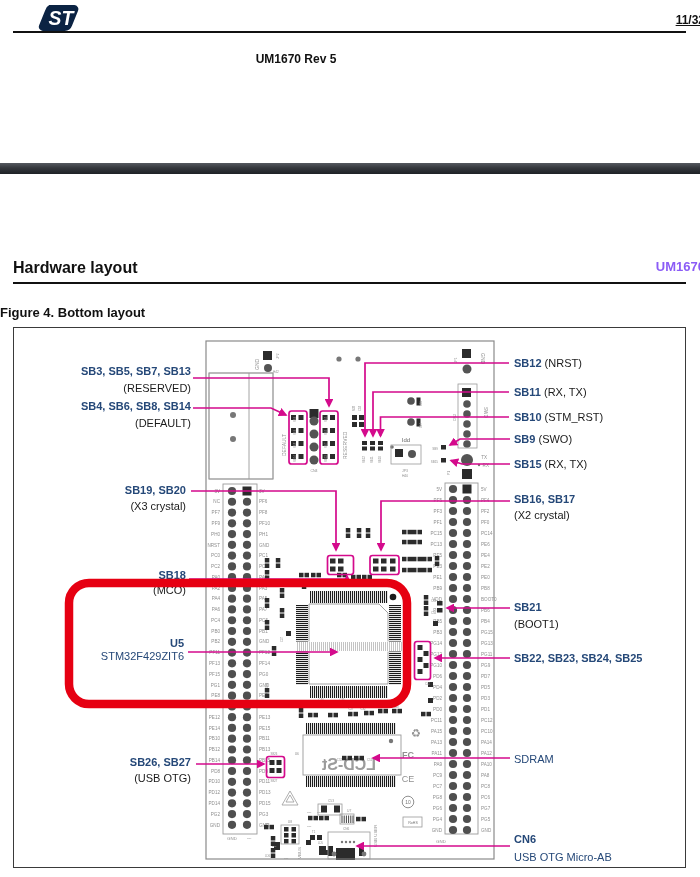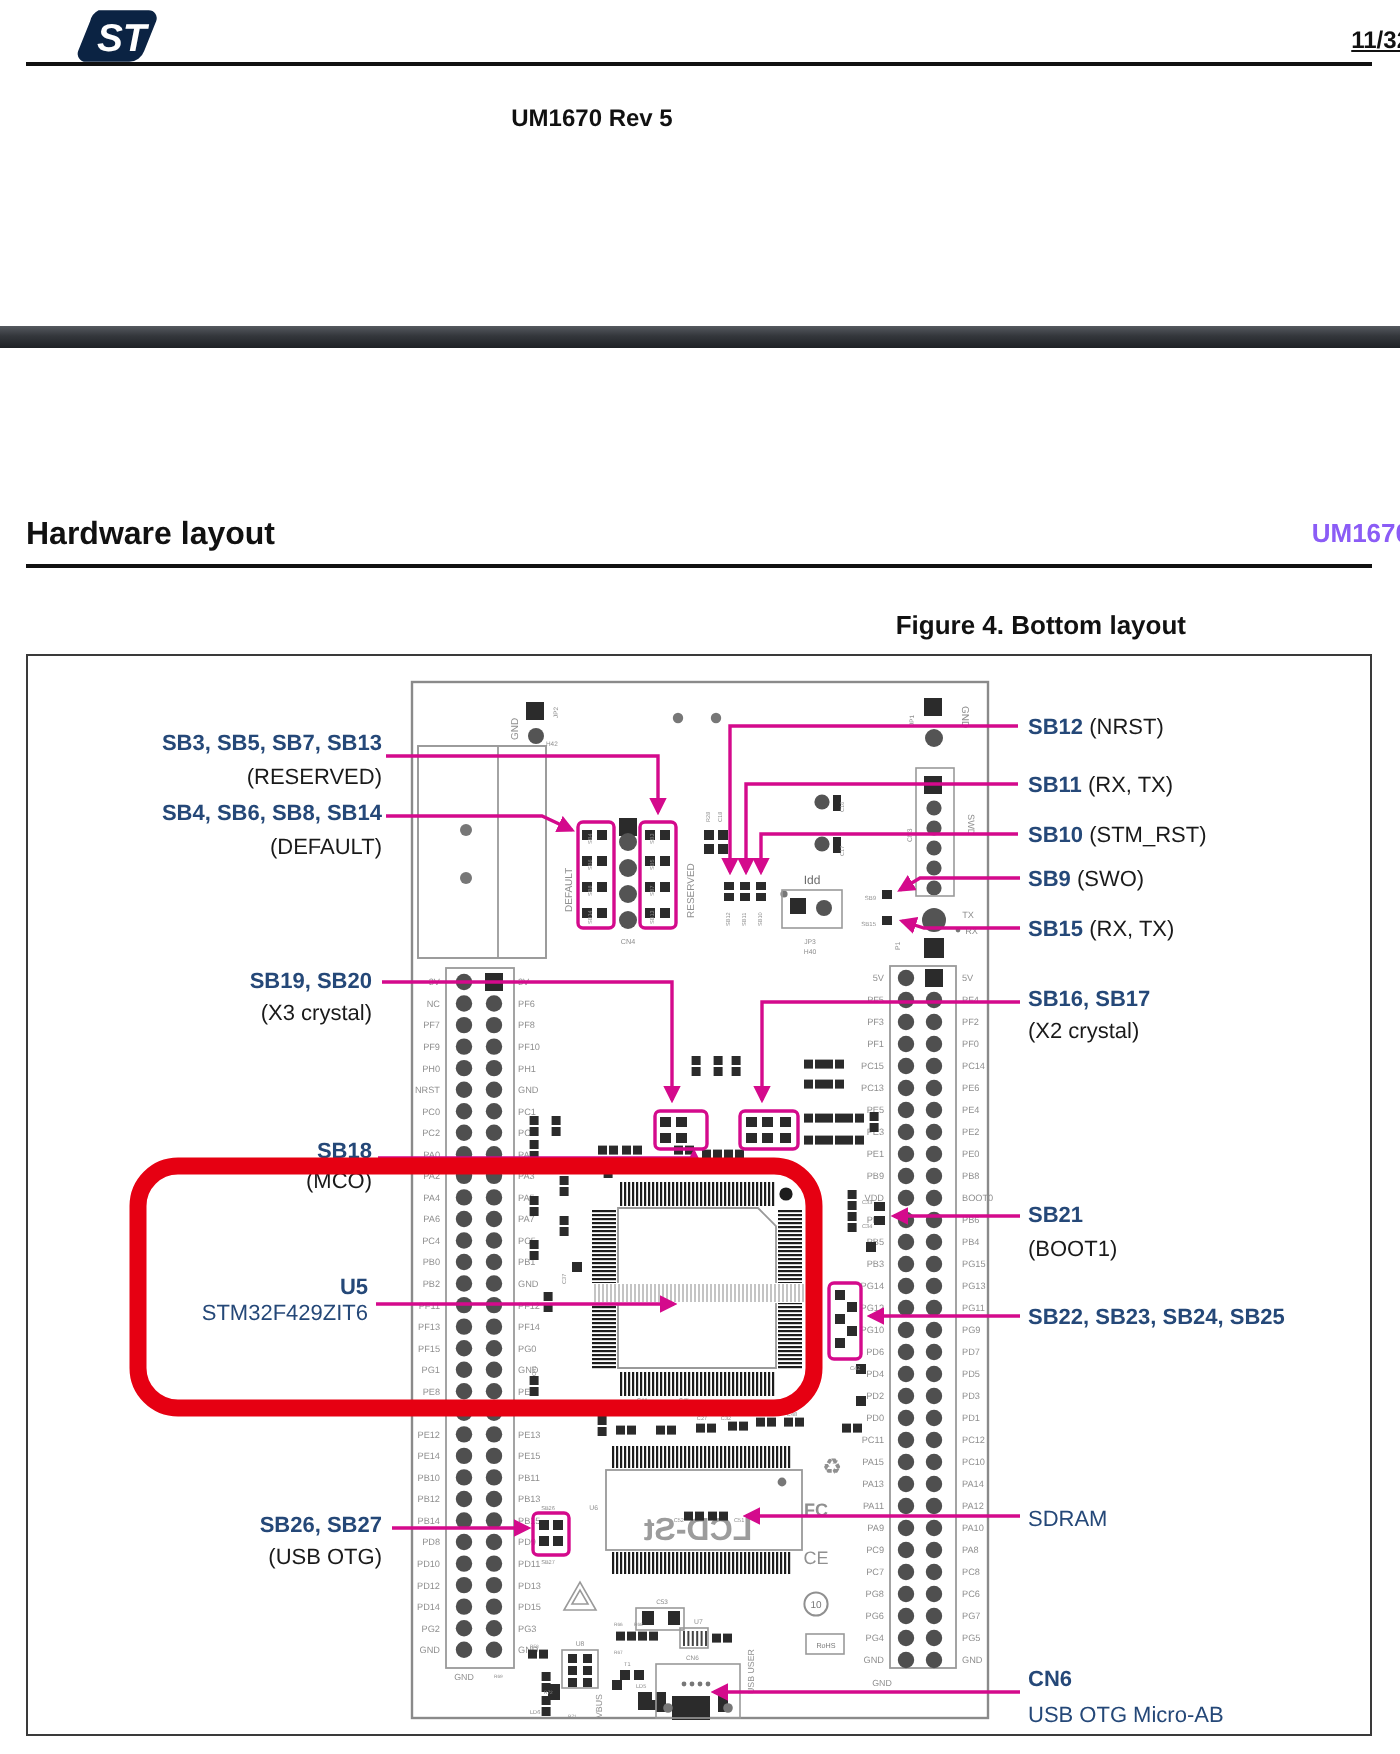--- a/index.html
+++ b/index.html
@@ -8,21 +8,21 @@
   .hdr-center{position:absolute;top:13px;left:0;width:592px;text-align:center;
               font-size:12px;font-weight:bold;color:#111;margin-top:39px;}
   .hdr-right{position:absolute;top:13px;right:14px;font-size:12px;font-weight:bold;color:#111;text-decoration:underline;}
   .hdr-rule{position:absolute;top:31px;left:13px;width:673px;height:2px;background:#111;}
   .logo{position:absolute;left:38px;top:4px;width:42px;height:28px;}
   .darkbar{position:absolute;top:163px;left:0;width:700px;height:11px;
            background:linear-gradient(180deg,#55595f 0%,#34373c 45%,#1e2125 100%);}
   .sec-left{position:absolute;top:259px;left:13px;font-size:16px;font-weight:bold;color:#111;}
   .sec-right{position:absolute;top:259px;right:14px;font-size:13px;font-weight:bold;color:#8b5cf6;}
   .sec-rule{position:absolute;top:282px;left:13px;width:673px;height:2px;background:#111;}
-  .fig-title{position:absolute;top:305px;left:0;width:593px;text-align:right;
+  .fig-title{position:absolute;top:305px;left:0;width:593px;text-align:left;
              font-size:13px;font-weight:bold;color:#111;}
   .fig-frame{position:absolute;top:327px;left:13px;width:671px;height:539px;
              border:1px solid #3a3a3a;background:#fff;}
   .fig-frame svg{display:block;width:671px;height:539px;}
   svg text{font-family:"Liberation Sans",sans-serif;}
 </style>
 </head>
 <body>
 
 <div class="page">

